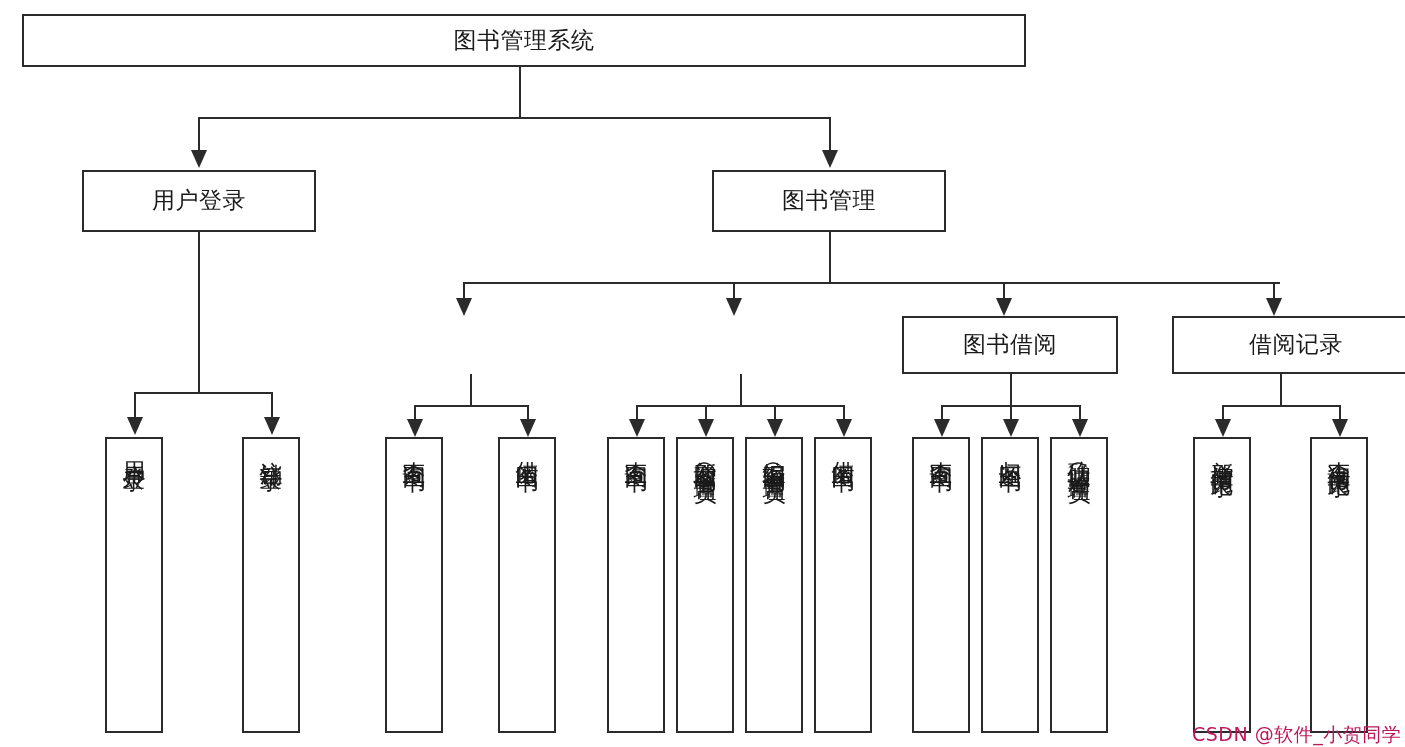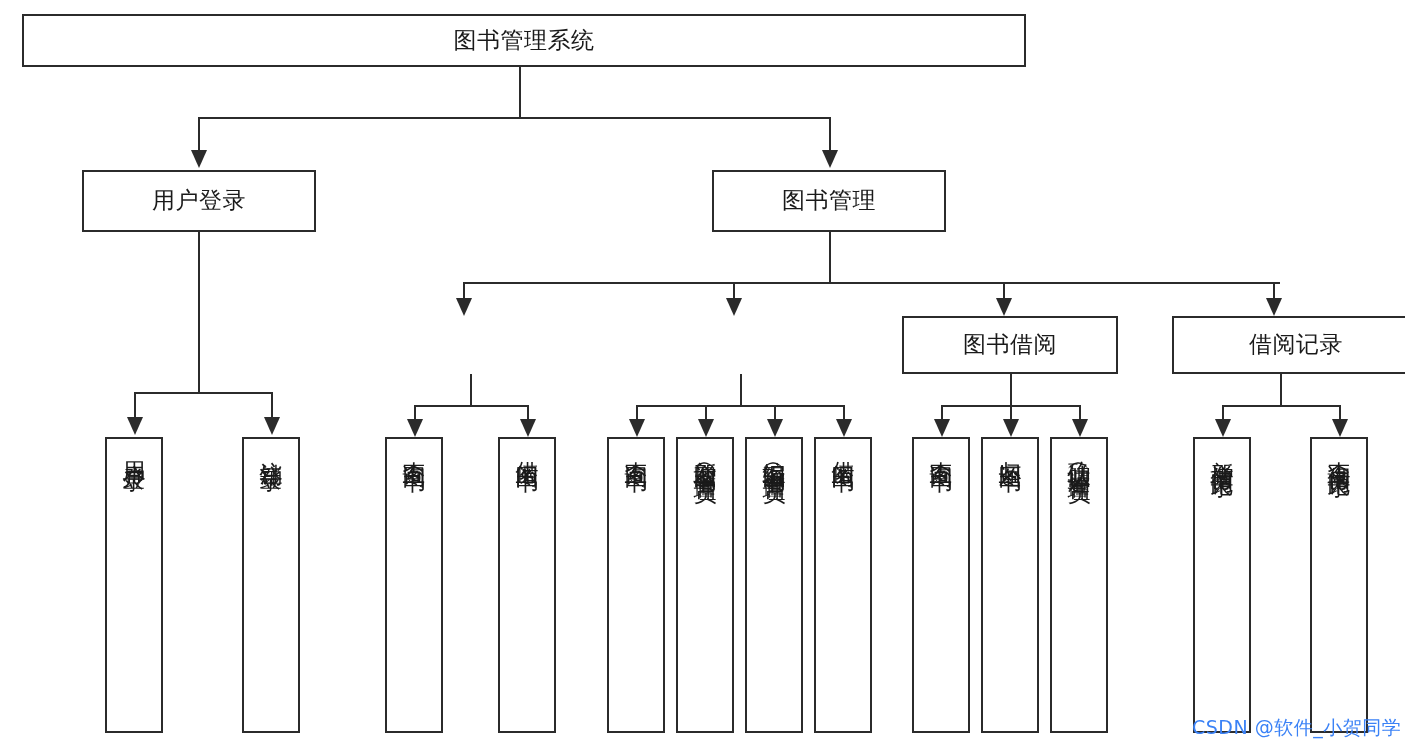--- a/index.html
+++ b/index.html
@@ -68,24 +68,25 @@
     position: absolute;
     width: 0;
     height: 0;
     border-left: 8px solid transparent;
     border-right: 8px solid transparent;
     border-top: 18px solid #2b2b2b;
   }
   .watermark {
     position: absolute;
     font-size: 19px;
-    color: #3b82f6;
+    color: #be185d;
     white-space: nowrap;
     letter-spacing: 0.5px;
     pointer-events: none;
+    margin-top: 7px;
   }
 </style>
 </head>
 <body>
 
 <div id="diagram-root">
 
   <div class="node horiz root" style="left:22px; top:14px; width:1004px; height:53px;">
     <span class="node-label">图书管理系统</span>
   </div>

